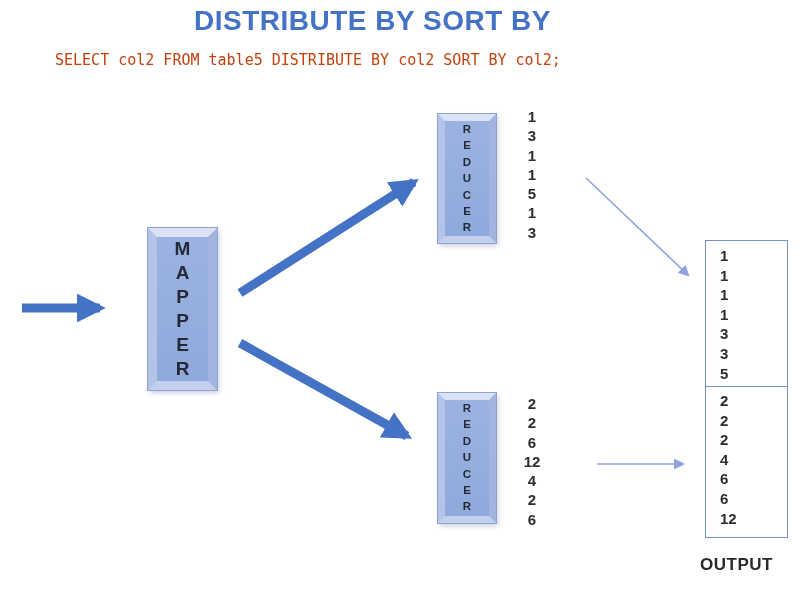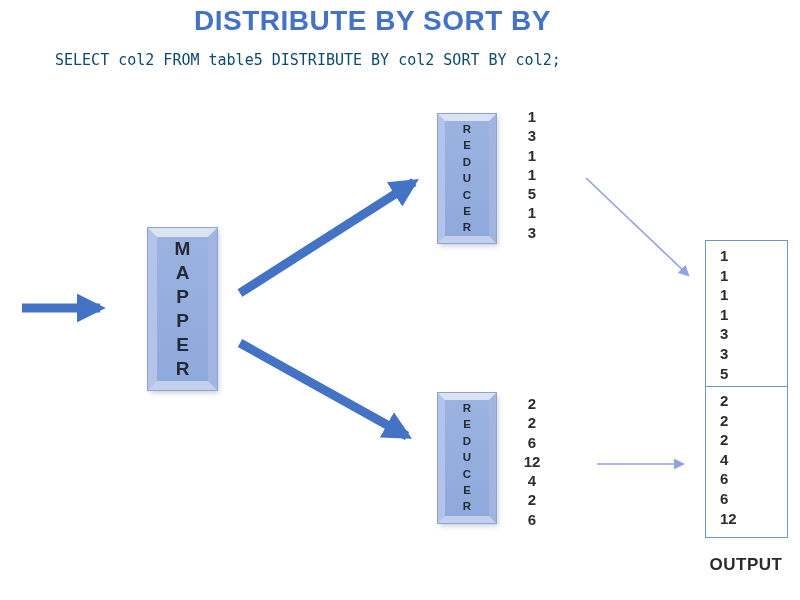--- a/index.html
+++ b/index.html
@@ -11,21 +11,21 @@
 
   .title {
     position:absolute; top:5px; left:0; width:745px; margin:0;
     text-align:center; font-size:28px; font-weight:bold;
     color:#4472C4; letter-spacing:0.5px;
     font-family:"Liberation Sans", sans-serif;
   }
   .query {
     position:absolute; top:51px; left:55px;
     font-family:"DejaVu Sans Mono", monospace;
-    font-size:15px; color:#0c4a6e; z-index:2;
+    font-size:15px; color:#c2410c; z-index:2;
   }
 
   .box {
     position:absolute; box-sizing:border-box; z-index:2;
     border-style:solid;
     border-top-color:#dae3f4; border-left-color:#b4c3e8;
     border-right-color:#a2b5e0; border-bottom-color:#c2cfed;
     background:linear-gradient(180deg,#9cb3e1,#8ea9db);
     box-shadow:0 0 0 1px #8fa3cf, 2px 3px 5px rgba(100,115,150,0.35);
   }
@@ -58,21 +58,21 @@
   }
   .output-cell-top {
     height:146px; box-sizing:border-box;
     border-bottom:1.5px solid #6F94D0; padding:5px 0 0 14px;
   }
   .output-cell-bot { height:150px; box-sizing:border-box; padding:4px 0 0 14px; }
   .output-box .numlist { position:static; text-align:left; line-height:19.6px; }
 
   .output-label {
     position:absolute; left:700px; top:555px; width:92px; z-index:2;
-    text-align:center; font-size:17px; font-weight:600;
+    text-align:left; font-size:17px; font-weight:600;
     letter-spacing:0.5px; color:#2a2a2a;
   }
 </style>
 </head>
 <body>
 
 <div class="canvas">
 
   <svg class="arrows" width="800" height="600" viewBox="0 0 800 600">
     <defs>

